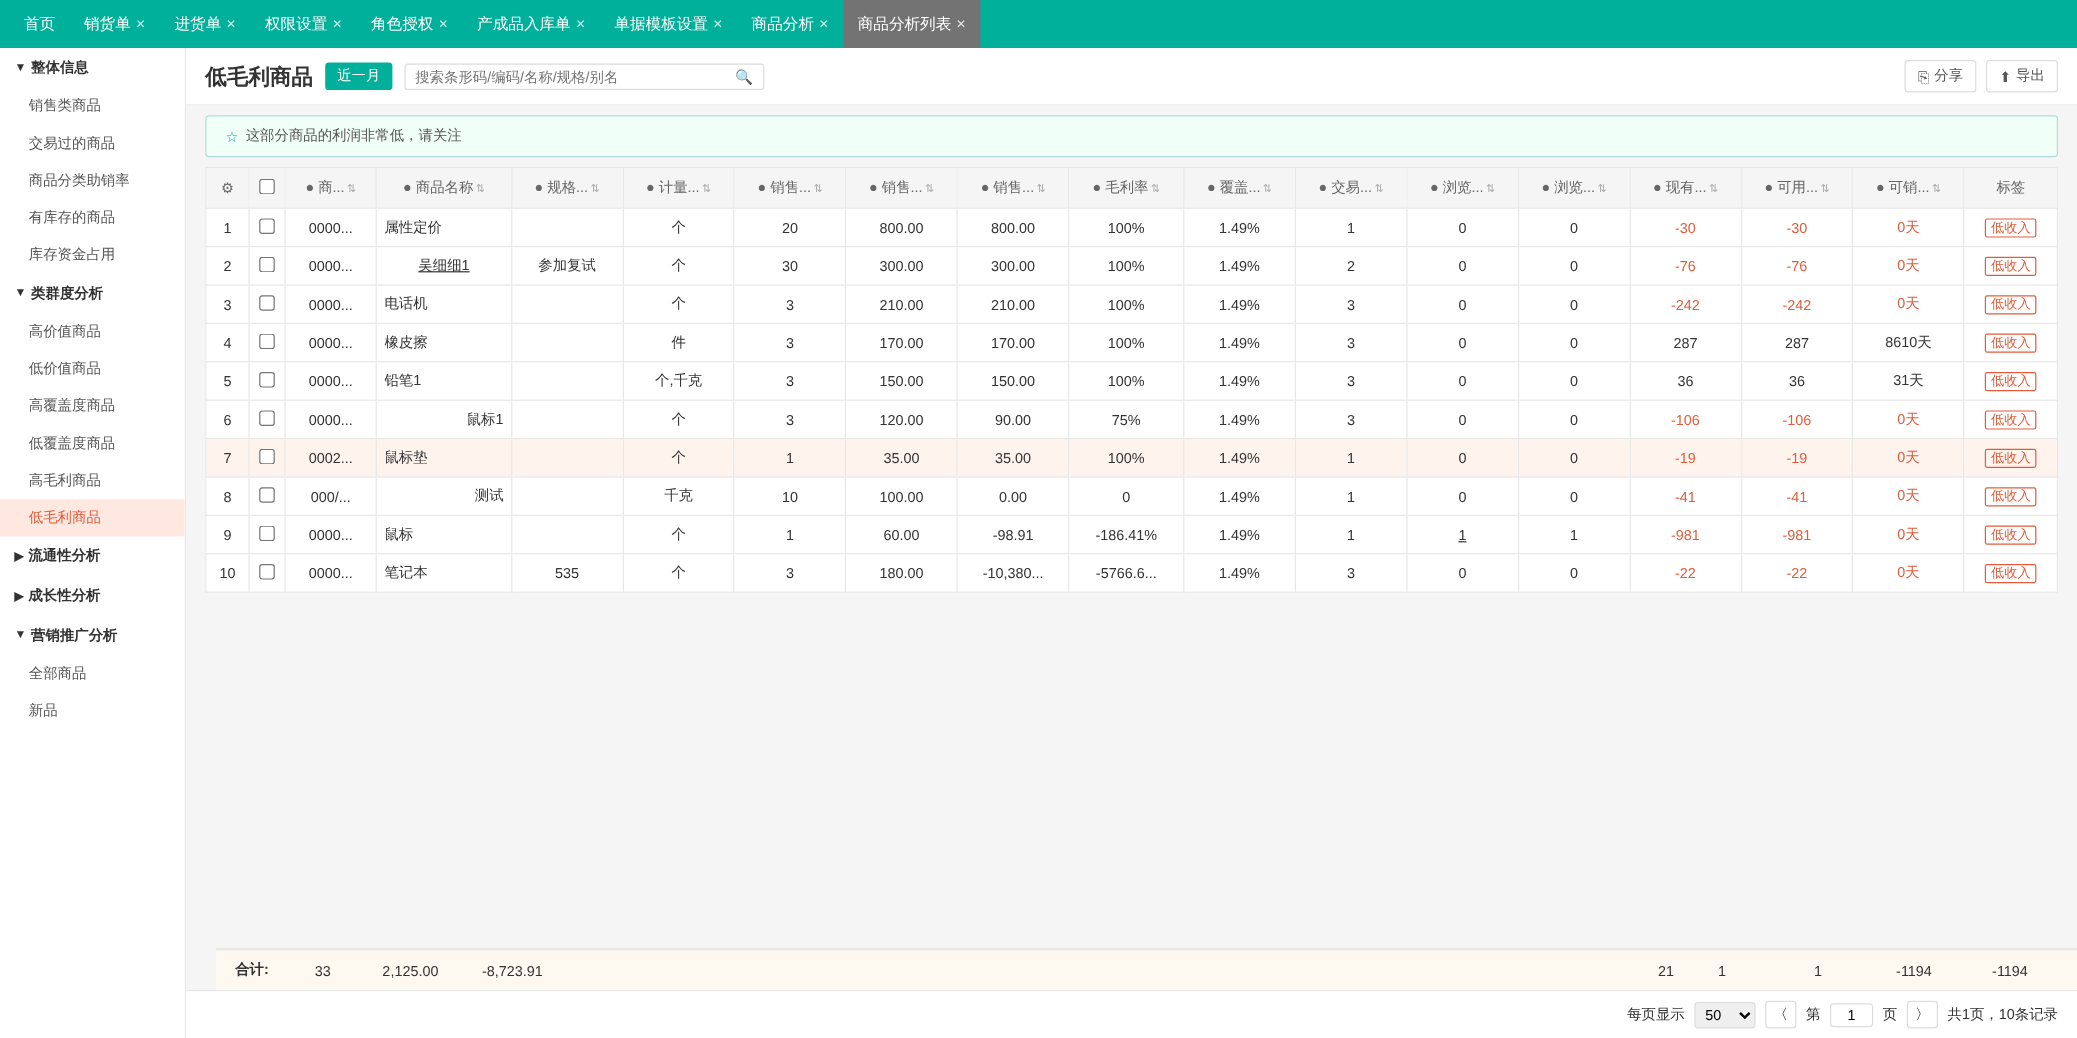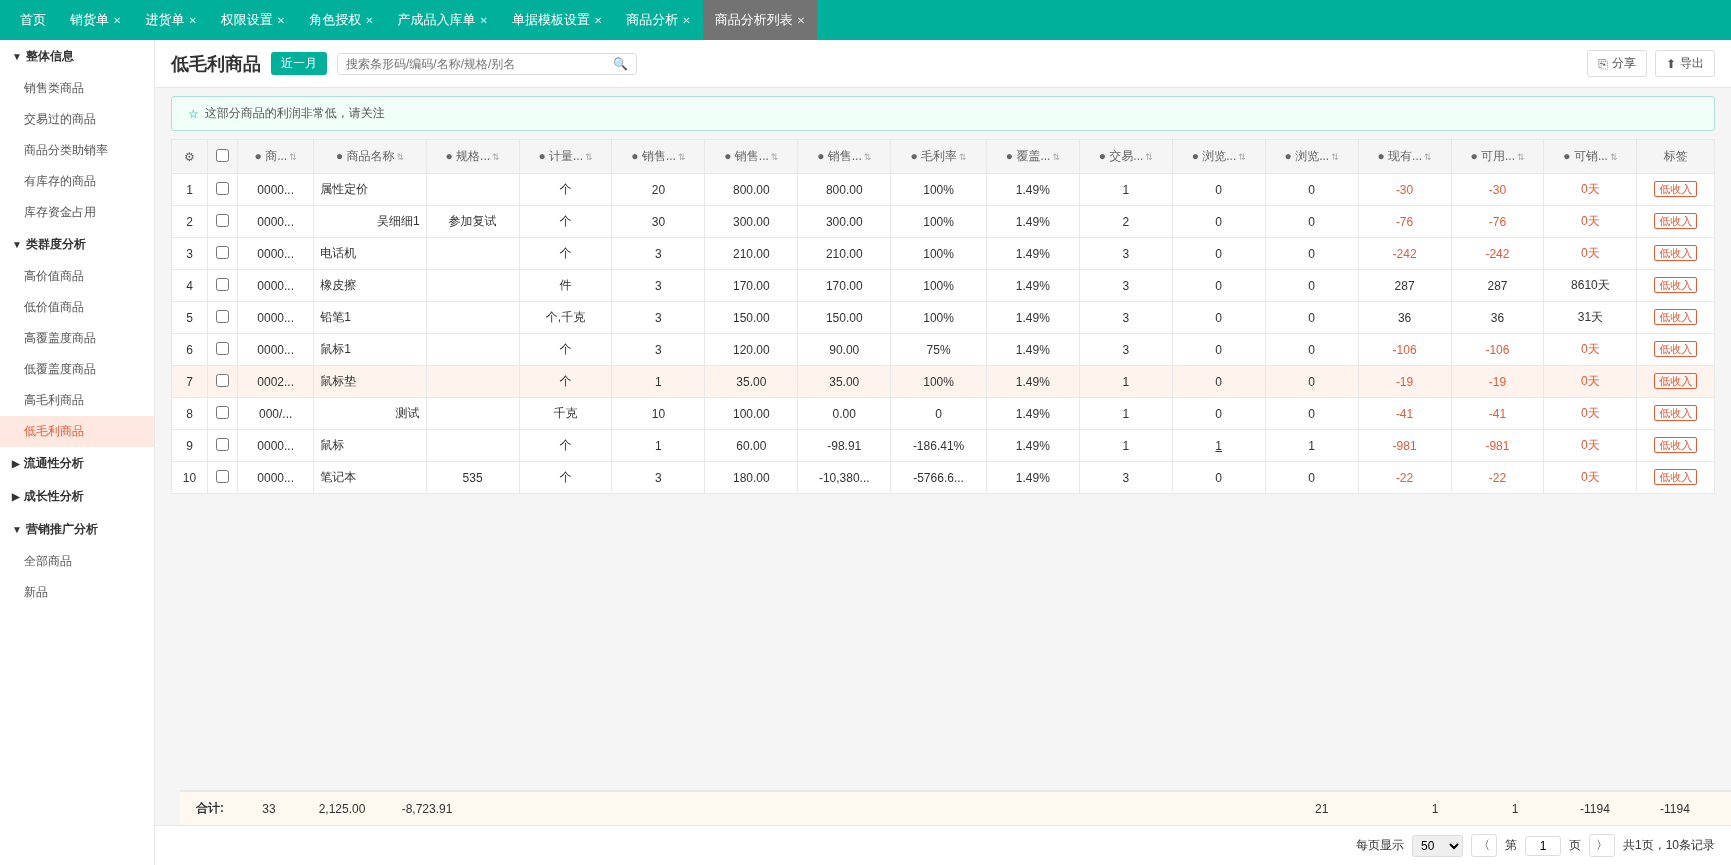--- a/index.html
+++ b/index.html
@@ -467,21 +467,21 @@
       <td>0</td>
       <td style="color:#e05c3a">-30</td>
       <td style="color:#e05c3a">-30</td>
       <td style="color:#e05c3a">0天</td>
       <td><span style="border:1px solid #e05c3a; color:#e05c3a; border-radius:2px; padding:1px 4px; font-size:11px;">低收入</span></td>
     </tr>
             <tr>
       <td>2</td>
       <td><input type="checkbox" style=""></td>
       <td>0000...</td>
-      <td style="text-align:right;">吴细细1</td>
+      <td style="text-align:center;text-decoration:underline;">吴细细1</td>
       <td>参加复试</td>
       <td>个</td>
       <td>30</td>
       <td>300.00</td>
       <td>300.00</td>
       <td>100%</td>
       <td>1.49%</td>
       <td>2</td>
       <td class="">0</td>
       <td>0</td>
@@ -547,21 +547,21 @@
       <td>0</td>
       <td>36</td>
       <td>36</td>
       <td>31天</td>
       <td><span style="border:1px solid #e05c3a; color:#e05c3a; border-radius:2px; padding:1px 4px; font-size:11px;">低收入</span></td>
     </tr>
             <tr>
       <td>6</td>
       <td><input type="checkbox" style=""></td>
       <td>0000...</td>
-      <td style="text-align:left;">鼠标1</td>
+      <td style="text-align:right;">鼠标1</td>
       <td></td>
       <td>个</td>
       <td>3</td>
       <td>120.00</td>
       <td>90.00</td>
       <td>75%</td>
       <td>1.49%</td>
       <td>3</td>
       <td class="">0</td>
       <td>0</td>
@@ -654,21 +654,21 @@
       </table>
     </div>
 
     <div class="table-footer">
       <span class="footer-label">合计:</span>
       <div style="display:flex; gap: 0; flex:1; align-items:center;">
         <span style="width:66px; text-align:center;">33</span>
         <span style="width:80px; text-align:center;">2,125.00</span>
         <span style="width:90px; text-align:center;">-8,723.91</span>
         <span style="flex:1;"></span>
-        <span style="width:80px; text-align:left;">21</span>
+        <span style="width:80px; text-align:right;">21</span>
         <span style="width:80px; text-align:center;">1</span>
         <span style="width:80px; text-align:center;">1</span>
         <span style="width:80px; text-align:center;">-1194</span>
         <span style="width:80px; text-align:center;">-1194</span>
       </div>
     </div>
 
     <div class="pagination-bar">
       <span>每页显示</span>
       <select class="page-size-select">

